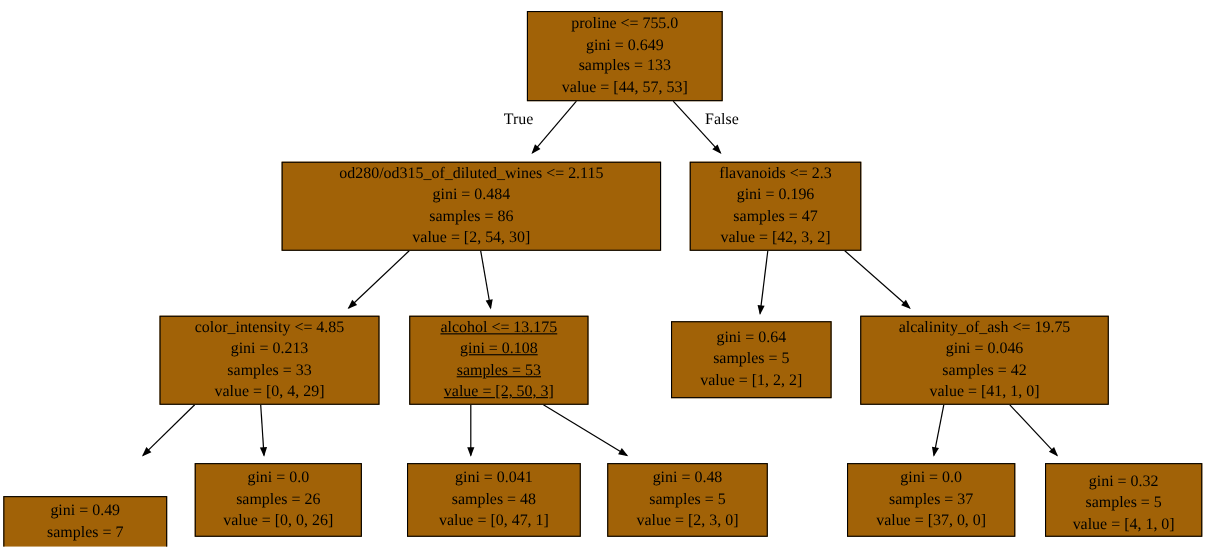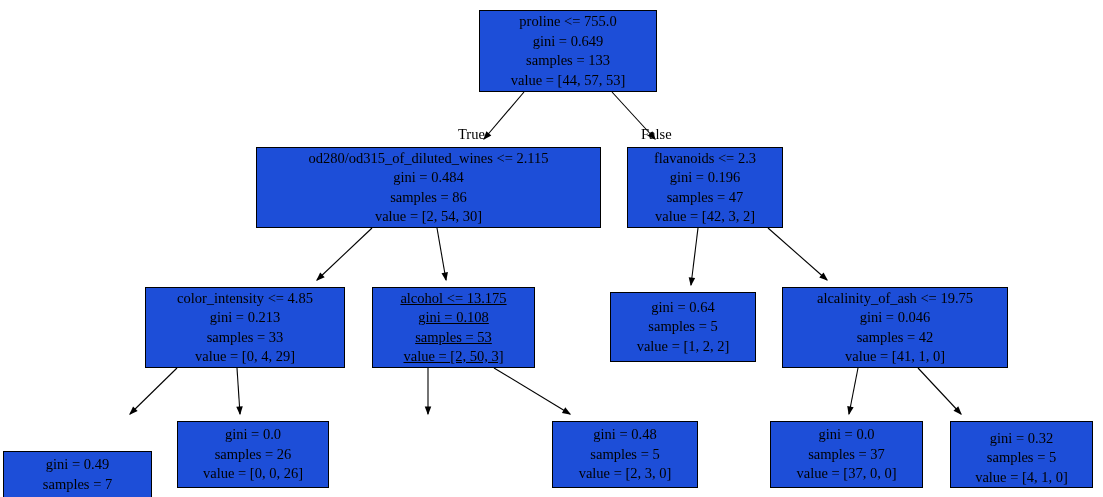--- a/index.html
+++ b/index.html
@@ -24,35 +24,34 @@
     height: 497px;
   }
   .edges-svg line {
     stroke: #000000;
     stroke-width: 1.1;
   }
   .node {
     position: absolute;
     box-sizing: border-box;
     border: 1px solid #000000;
-    background: #1d4ed8;
+    background: #a16207;
     display: flex;
     flex-direction: column;
     justify-content: center;
     align-items: center;
     text-align: center;
     font-size: 14.5px;
     line-height: 19.5px;
     white-space: nowrap;
   }
   .edge-label {
     position: absolute;
     font-size: 14.5px;
     line-height: 17px;
-    margin-top: 25px;
   }
 </style>
 </head>
 <body>
 
 <div class="canvas">
 
   <svg class="edges-svg" viewBox="0 0 1103 497" xmlns="http://www.w3.org/2000/svg">
     <defs>
       <marker id="arrow" viewBox="0 0 10 10" refX="8.5" refY="5" markerWidth="10" markerHeight="8" orient="auto-start-reverse">
@@ -129,20 +128,25 @@
     <span>samples = 7</span>
     <span>value = [0, 4, 3]</span>
   </div>
 
   <div class="node" style="left:177px; top:421px; width:152px; height:67px;">
     <span>gini = 0.0</span>
     <span>samples = 26</span>
     <span>value = [0, 0, 26]</span>
   </div>
 
+  <div class="node" style="left:370px; top:421px; width:158px; height:67px;">
+    <span>gini = 0.041</span>
+    <span>samples = 48</span>
+    <span>value = [0, 47, 1]</span>
+  </div>
 
   <div class="node" style="left:552px; top:421px; width:146px; height:67px;">
     <span>gini = 0.48</span>
     <span>samples = 5</span>
     <span>value = [2, 3, 0]</span>
   </div>
 
   <div class="node" style="left:770px; top:421px; width:153px; height:67px;">
     <span>gini = 0.0</span>
     <span>samples = 37</span>

